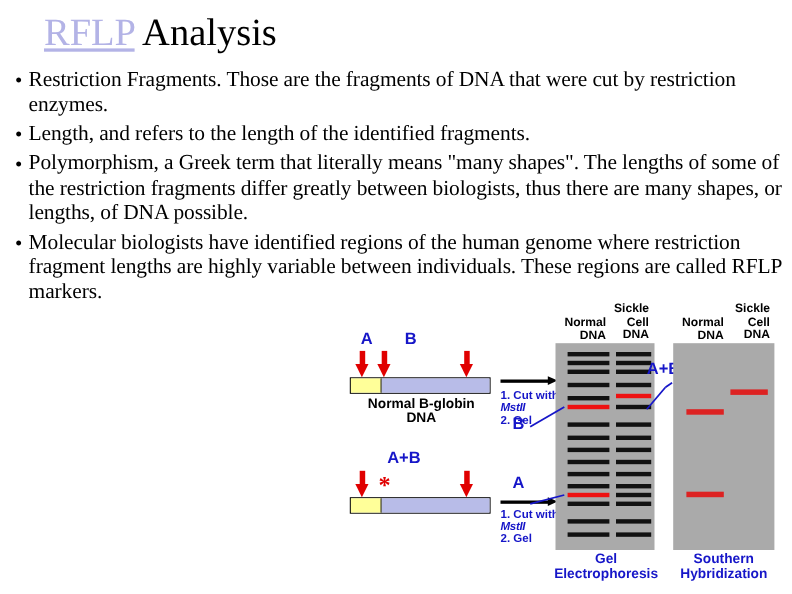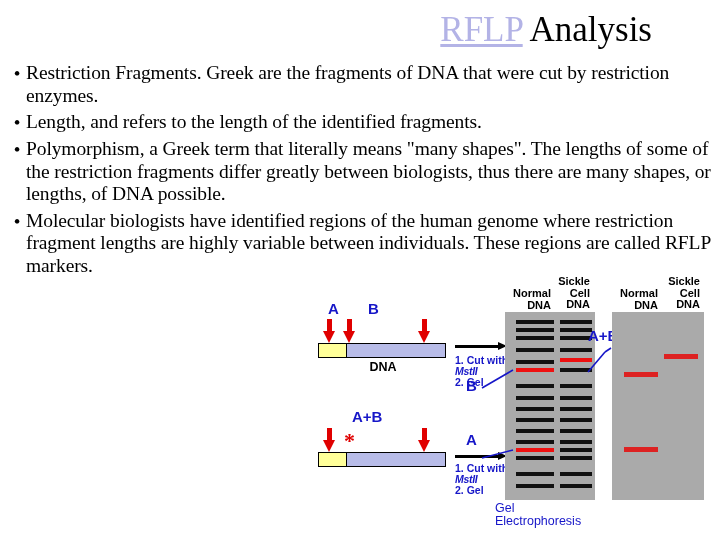--- a/index.html
+++ b/index.html
@@ -22,24 +22,25 @@
     width: 720px;
     height: 540px;
   }
 
   
   #title-block {
     position: absolute;
     left: 0;
     top: 8px;
     width: 652px;
-    text-align: right;
+    text-align: left;
     font-size: 35px;
     line-height: 44px;
     white-space: nowrap;
+    padding-left: 40px;
   }
   #title-link {
     color: #b3b3e6;
     text-decoration: underline;
     text-underline-offset: 3px;
   }
   #title-rest { color: #000000; }
 
   
   #bullets {
@@ -199,23 +200,24 @@
     color: #000;
     font-weight: bold;
     font-size: 11px;
     line-height: 11.5px;
     text-align: right;
     white-space: nowrap;
   }
   .panel-foot {
     position: absolute;
     color: #1616c8;
-    font-weight: normal;
+    font-weight: bold;
     font-size: 12.5px;
     line-height: 13px;
+    text-align: center;
     white-space: nowrap;
   }
   .band {
     position: absolute;
     height: 4px;
   }
   .band-black { background: #111111; }
   .band-red   { background: #ee1111; }
   .blot-band {
     position: absolute;
@@ -231,21 +233,21 @@
 <div id="slide">
 
   <div id="title-block">
     <a id="title-link" href="#">RFLP</a><span id="title-rest"> Analysis</span>
   </div>
 
   <div id="bullets">
 
     <div class="bullet">
       <div class="bullet-dot">•</div>
-      <div class="bullet-text">Restriction Fragments. Greek are the fragments of DNA that were cut by restriction enzymes.</div>
+      <div class="bullet-text">Restriction Fragments. Those are the fragments of DNA that were cut by restriction enzymes.</div>
     </div>
 
     <div class="bullet">
       <div class="bullet-dot">•</div>
       <div class="bullet-text">Length, and refers to the length of the identified fragments.</div>
     </div>
 
     <div class="bullet">
       <div class="bullet-dot">•</div>
       <div class="bullet-text">Polymorphism, a Greek term that literally means "many shapes". The lengths of some of the restriction fragments differ greatly between biologists, thus there are many shapes, or lengths, of DNA possible.</div>
@@ -276,20 +278,21 @@
       <div class="shaft"></div>
         <div class="head"></div>
     </div>
 
     <div class="dna-bar" style="left:18px; top:63px; width:128px;">
       <div class="dna-seg-yellow" style="width:28px;"></div>
       <div class="dna-seg-blue"></div>
     </div>
 
     <div class="dna-caption" style="left:8px; top:81px; width:150px;">
+      <div>Normal B-globin</div>
       <div>DNA</div>
     </div>
 
     <div class="blue-label" style="left:52px; top:129px;">A+B</div>
 
     <div class="arrow-down" style="left:23px; top:148px;">
       <div class="shaft"></div>
         <div class="head"></div>
     </div>
     <div class="asterisk" style="left:44px; top:150px;">*</div>
@@ -403,16 +406,20 @@
     <div class="panel" style="left:312px; top:32px; width:92px; height:188px;">
       <div>
         <div class="blot-band" style="left:12px; top:60px; width:34px;"></div>
         <div class="blot-band" style="left:12px; top:135px; width:34px;"></div>
       </div>
       <div>
         <div class="blot-band" style="left:52px; top:42px; width:34px;"></div>
       </div>
     </div>
 
+    <div class="panel-foot" style="left:300px; top:222px; width:116px;">
+      <div>Southern</div>
+      <div>Hybridization</div>
+    </div>
 
   </div>
 
 </div>
 
 </body></html>

